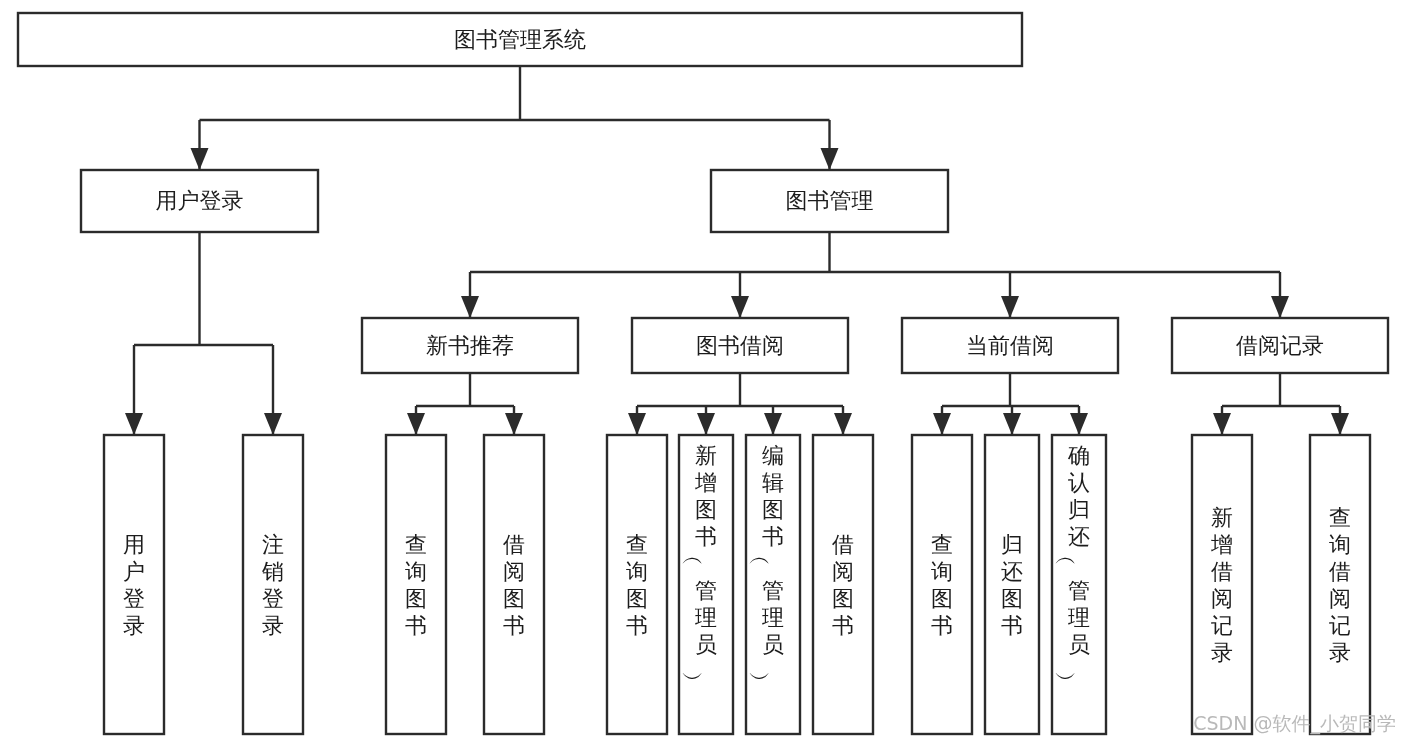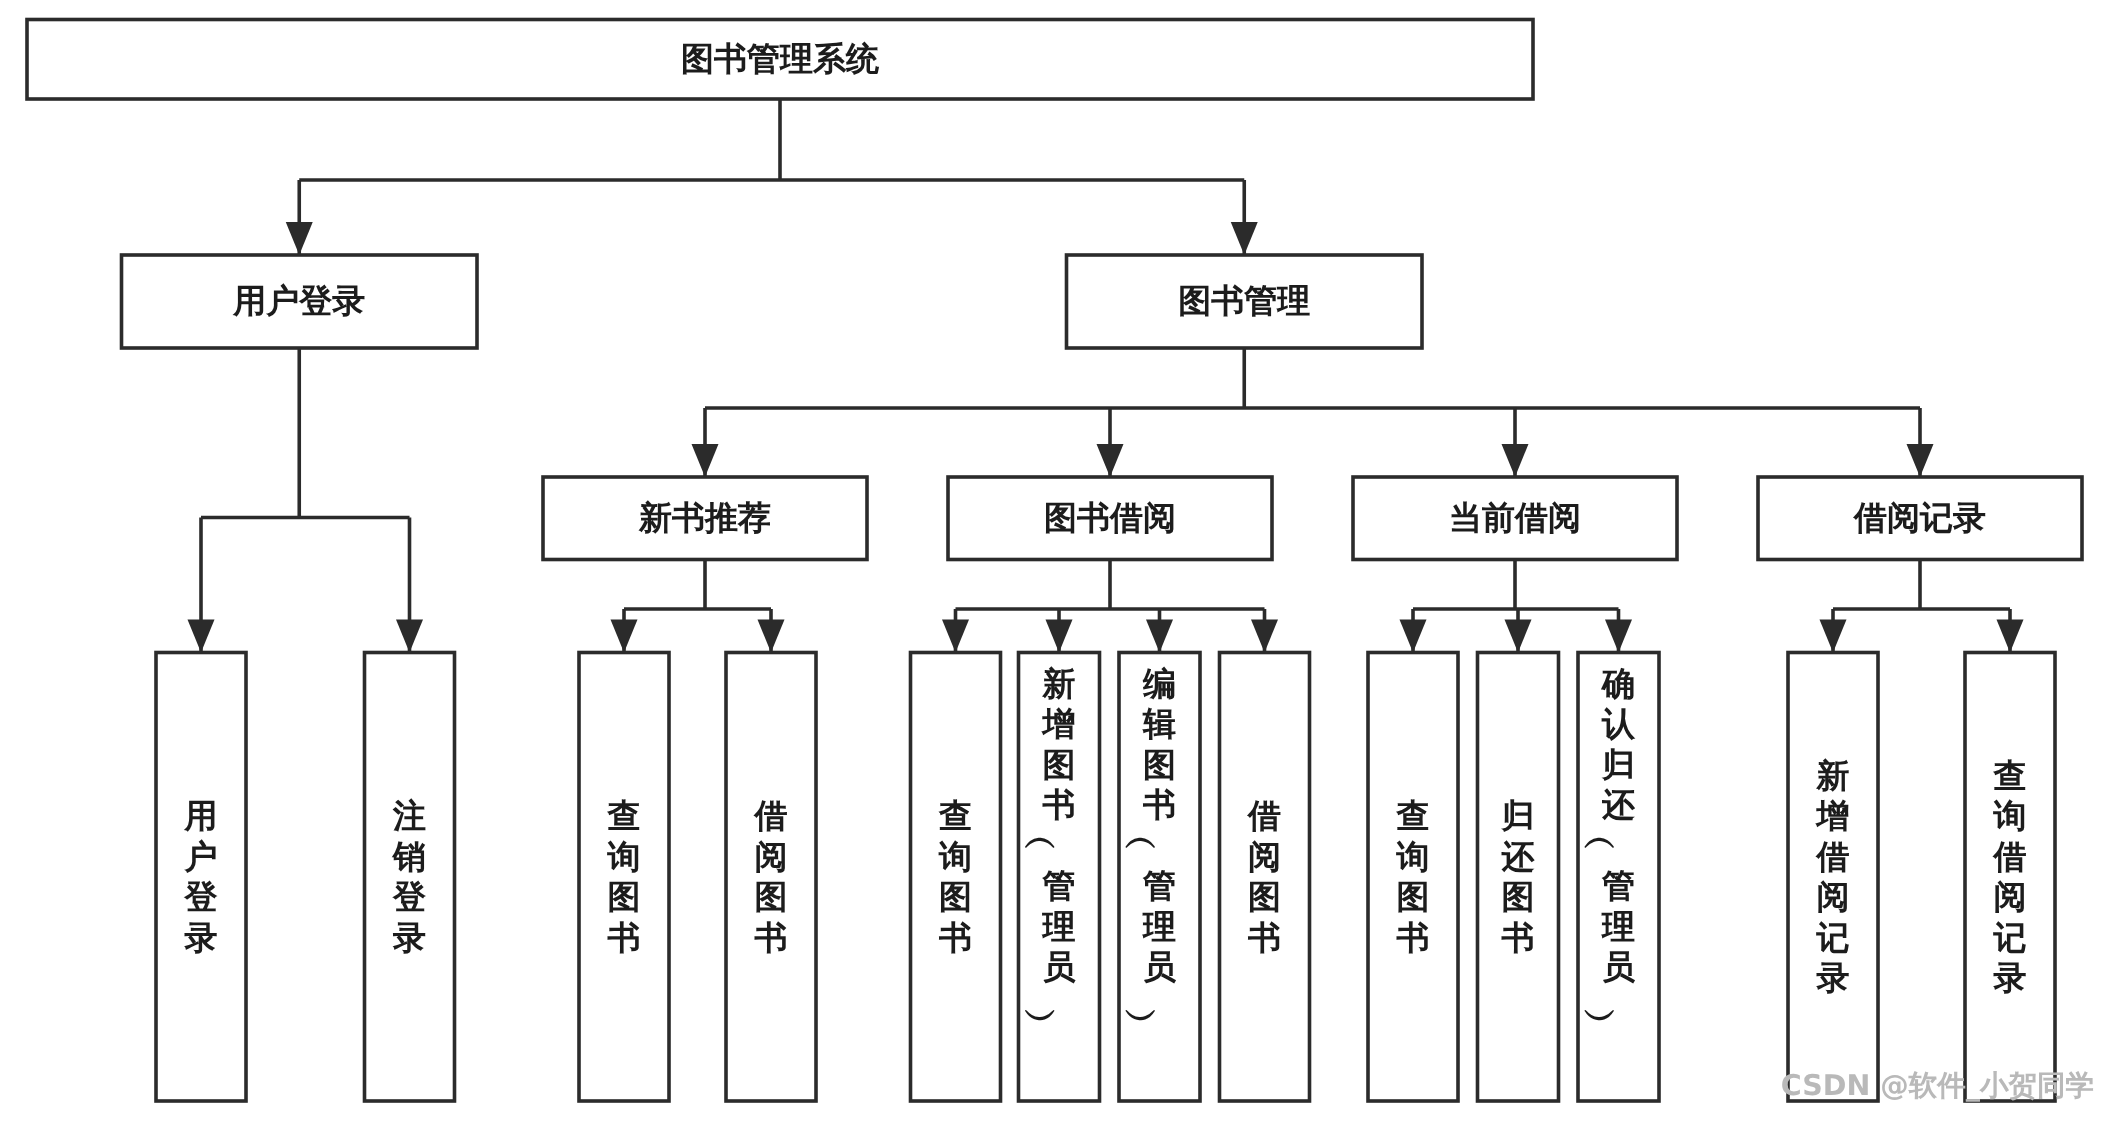--- a/index.html
+++ b/index.html
@@ -14,21 +14,20 @@
     position: relative;
     overflow: hidden;
     font-family: "DejaVu Sans", "Liberation Sans", sans-serif;
   }
   #diagram-root {
     position: absolute;
     left: 0;
     top: 0;
     width: 1187px;
     height: 747px;
-    font-weight: bold;
   }
   svg#diagram-svg {
     display: block;
     width: 1405px;
     height: 747px;
   }
   .node-rect {
     fill: #ffffff;
     stroke: #2b2b2b;
     stroke-width: 2.4;

